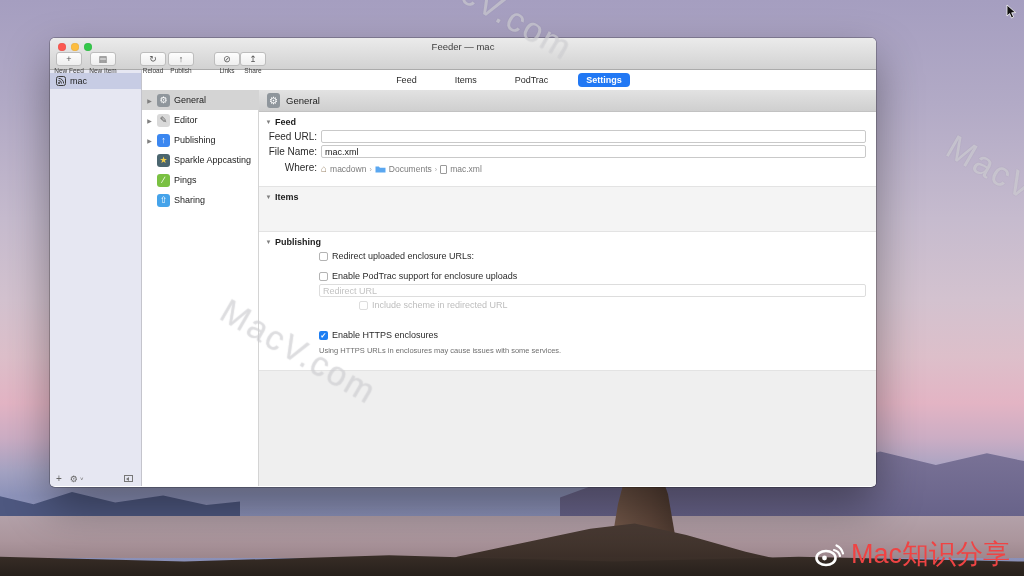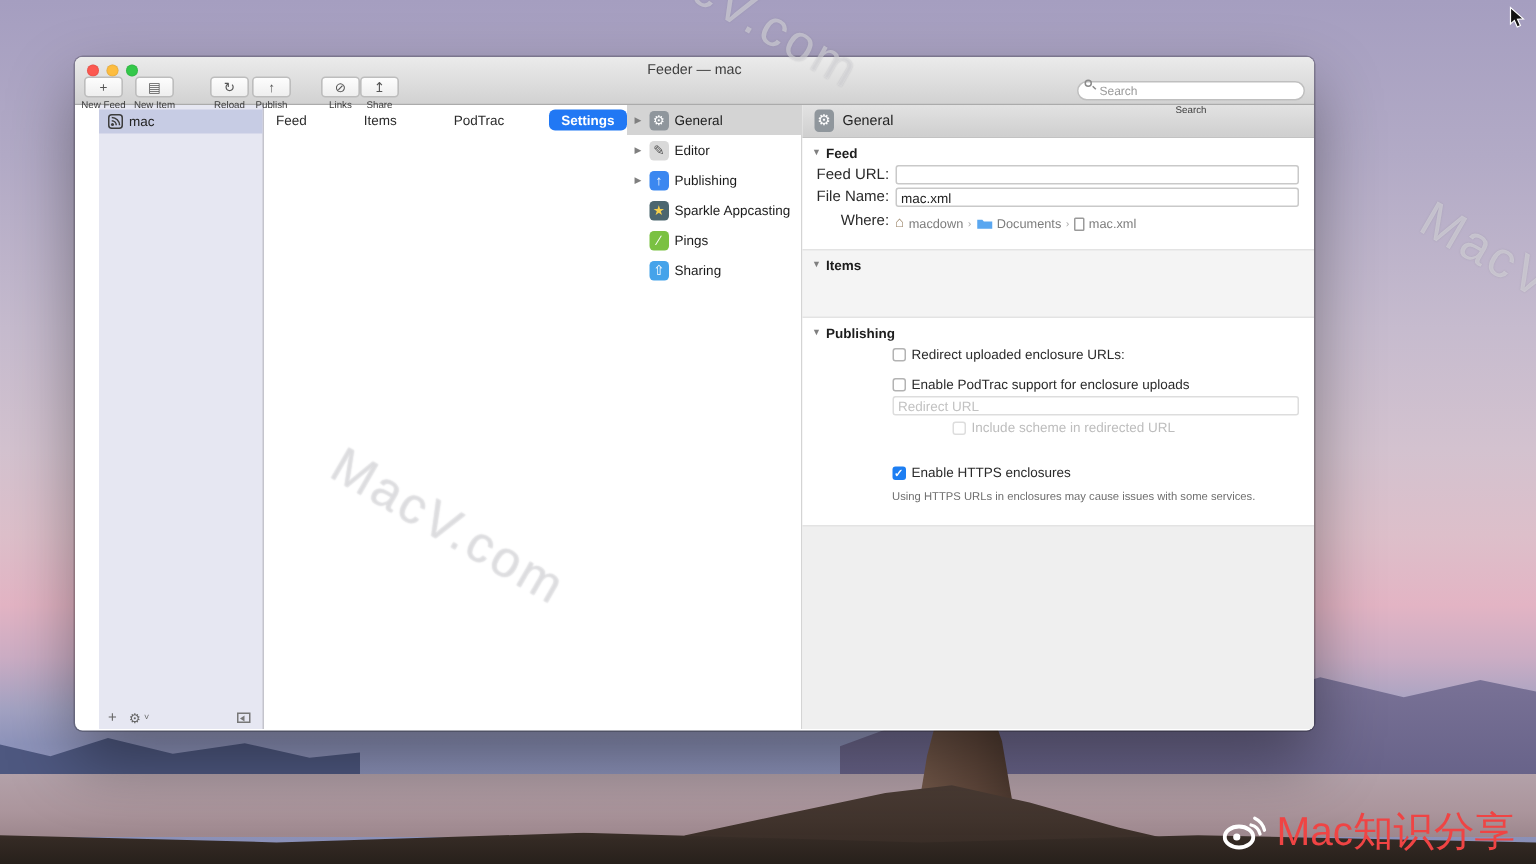--- a/index.html
+++ b/index.html
@@ -34,31 +34,31 @@
   .searchwrap { position:absolute; right:6px; top:12px; width:152px; text-align:center; }
   .search-field { width:152px; height:13px; border:1px solid #bfbfbf; border-radius:7px; background:#fff; font-size:8px; padding:0 4px 0 14px; color:#444; outline:none; }
   .search-field::placeholder { color:#9a9a9a; }
   .lens { position:absolute; left:5px; top:3px; width:5px; height:5px; border:1px solid #8a8a8a; border-radius:50%; }
   .lens::after { content:""; position:absolute; left:4px; top:4px; width:3px; height:1px; background:#8a8a8a; transform:rotate(45deg); }
   .search-label { margin-top:2px; font-size:6.5px; color:#3c3c3c; }
 
   .win-body { display:flex; height:416px; }
 
   
-  .feed-sidebar { width:110px; background:#e6e7f2; border-right:1px solid #c4c4cc; display:flex; flex-direction:column;margin-left:16px; }
+  .feed-sidebar { width:92px; background:#e6e7f2; border-right:1px solid #c4c4cc; display:flex; flex-direction:column; }
   .feed-item { margin-top:3px; height:16px; display:flex; align-items:center; padding-left:6px; background:#c7cce4; font-size:9px; color:#222; gap:4px; }
   .sidebar-spacer { flex:1; }
   .sidebar-bottombar { height:15px; display:flex; align-items:center; padding:0 6px; gap:8px; font-size:10px; color:#666; position:relative; }
   .gear-small { font-size:9px; }
   .chev { font-size:6px; margin-left:-6px; color:#666; }
   .panel-box { position:absolute; right:8px; top:4px; width:9px; height:7px; border:1px solid #777; }
   .panel-box::before { content:""; position:absolute; left:1px; top:1px; border-top:2px solid transparent; border-bottom:2px solid transparent; border-right:3px solid #777; }
 
   
-  .right-pane { flex:1; display:flex; }
+  .right-pane { flex:1; display:flex; flex-direction:column; }
   .tabbar { height:20px; background:#fff; display:flex; justify-content:center; align-items:center; gap:22px; }
   .tab { font-size:9px; color:#2b2b2b; padding:2px 8px; border-radius:4px; cursor:default; }
   .tab.selected { color:#fff; font-weight:bold; }
 
   .lower { flex:1; display:flex; }
   .settings-nav { width:117px; background:#fff; border-right:1px solid #d4d4d4; }
   .nav-row { height:20px; display:flex; align-items:center; padding-left:4px; gap:4px; font-size:9px; color:#1c1c1c; }
   .nav-row.selected { background:#d4d4d4; }
   .disc { width:7px; font-size:6px; color:#7f7f7f; text-align:center; }
   .nav-icon { width:13px; height:13px; border-radius:3px; display:flex; align-items:center; justify-content:center; font-size:9px; line-height:13px; flex:0 0 13px; }
@@ -137,27 +137,20 @@
     </div>
     <div class="tbtn" style="left:160px">
       <span class="btn-face">⊘</span>
       <div class="btn-label">Links</div>
     </div>
     <div class="tbtn" style="left:186px">
       <span class="btn-face">↥</span>
       <div class="btn-label">Share</div>
     </div>
 
-    <div class="searchwrap">
-      <div style="position:relative">
-        <span class="lens"></span>
-        <input class="search-field" placeholder="Search" style="">
-      </div>
-      <div class="search-label">Search</div>
-    </div>
   </div>
 
   <div class="win-body">
 
     <div class="feed-sidebar">
       <div class="feed-item">
         <svg width="10" height="10" viewBox="0 0 10 10">
           <rect x="0.5" y="0.5" width="9" height="9" rx="2" fill="none" stroke="#3c3c3c"></rect>
           <circle cx="3" cy="7" r="1" fill="#3c3c3c"></circle>
           <path d="M2.5 4.5 a3 3 0 0 1 3 3" fill="none" stroke="#3c3c3c"></path>

